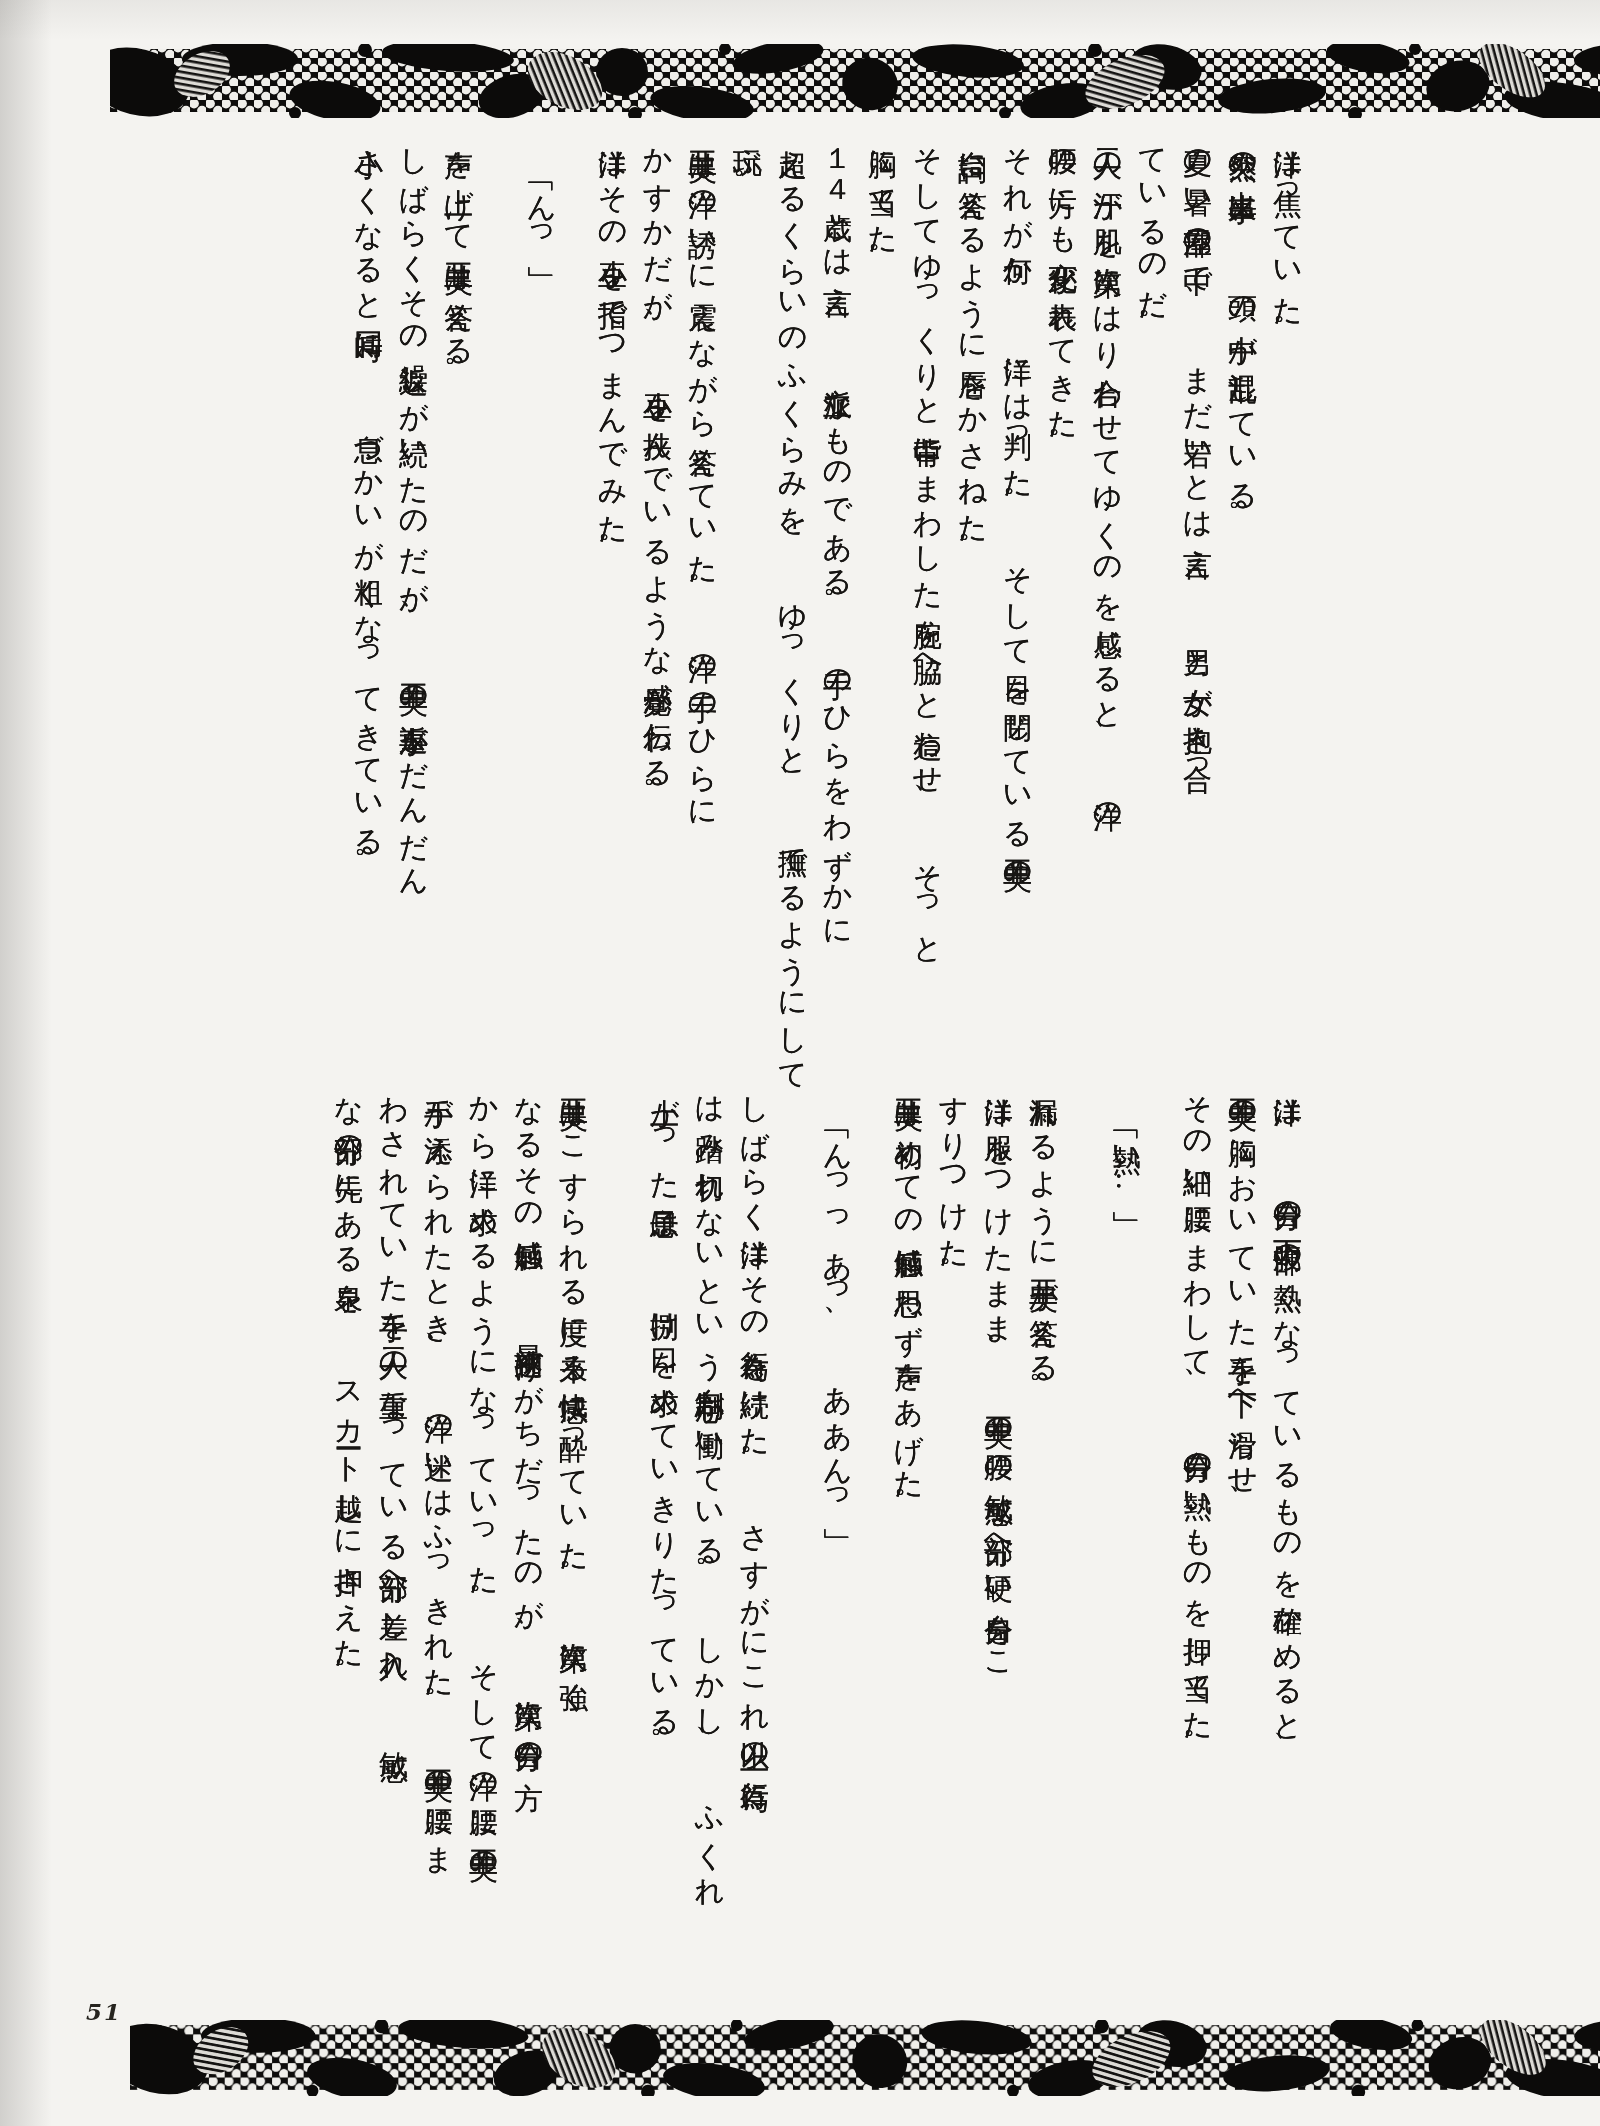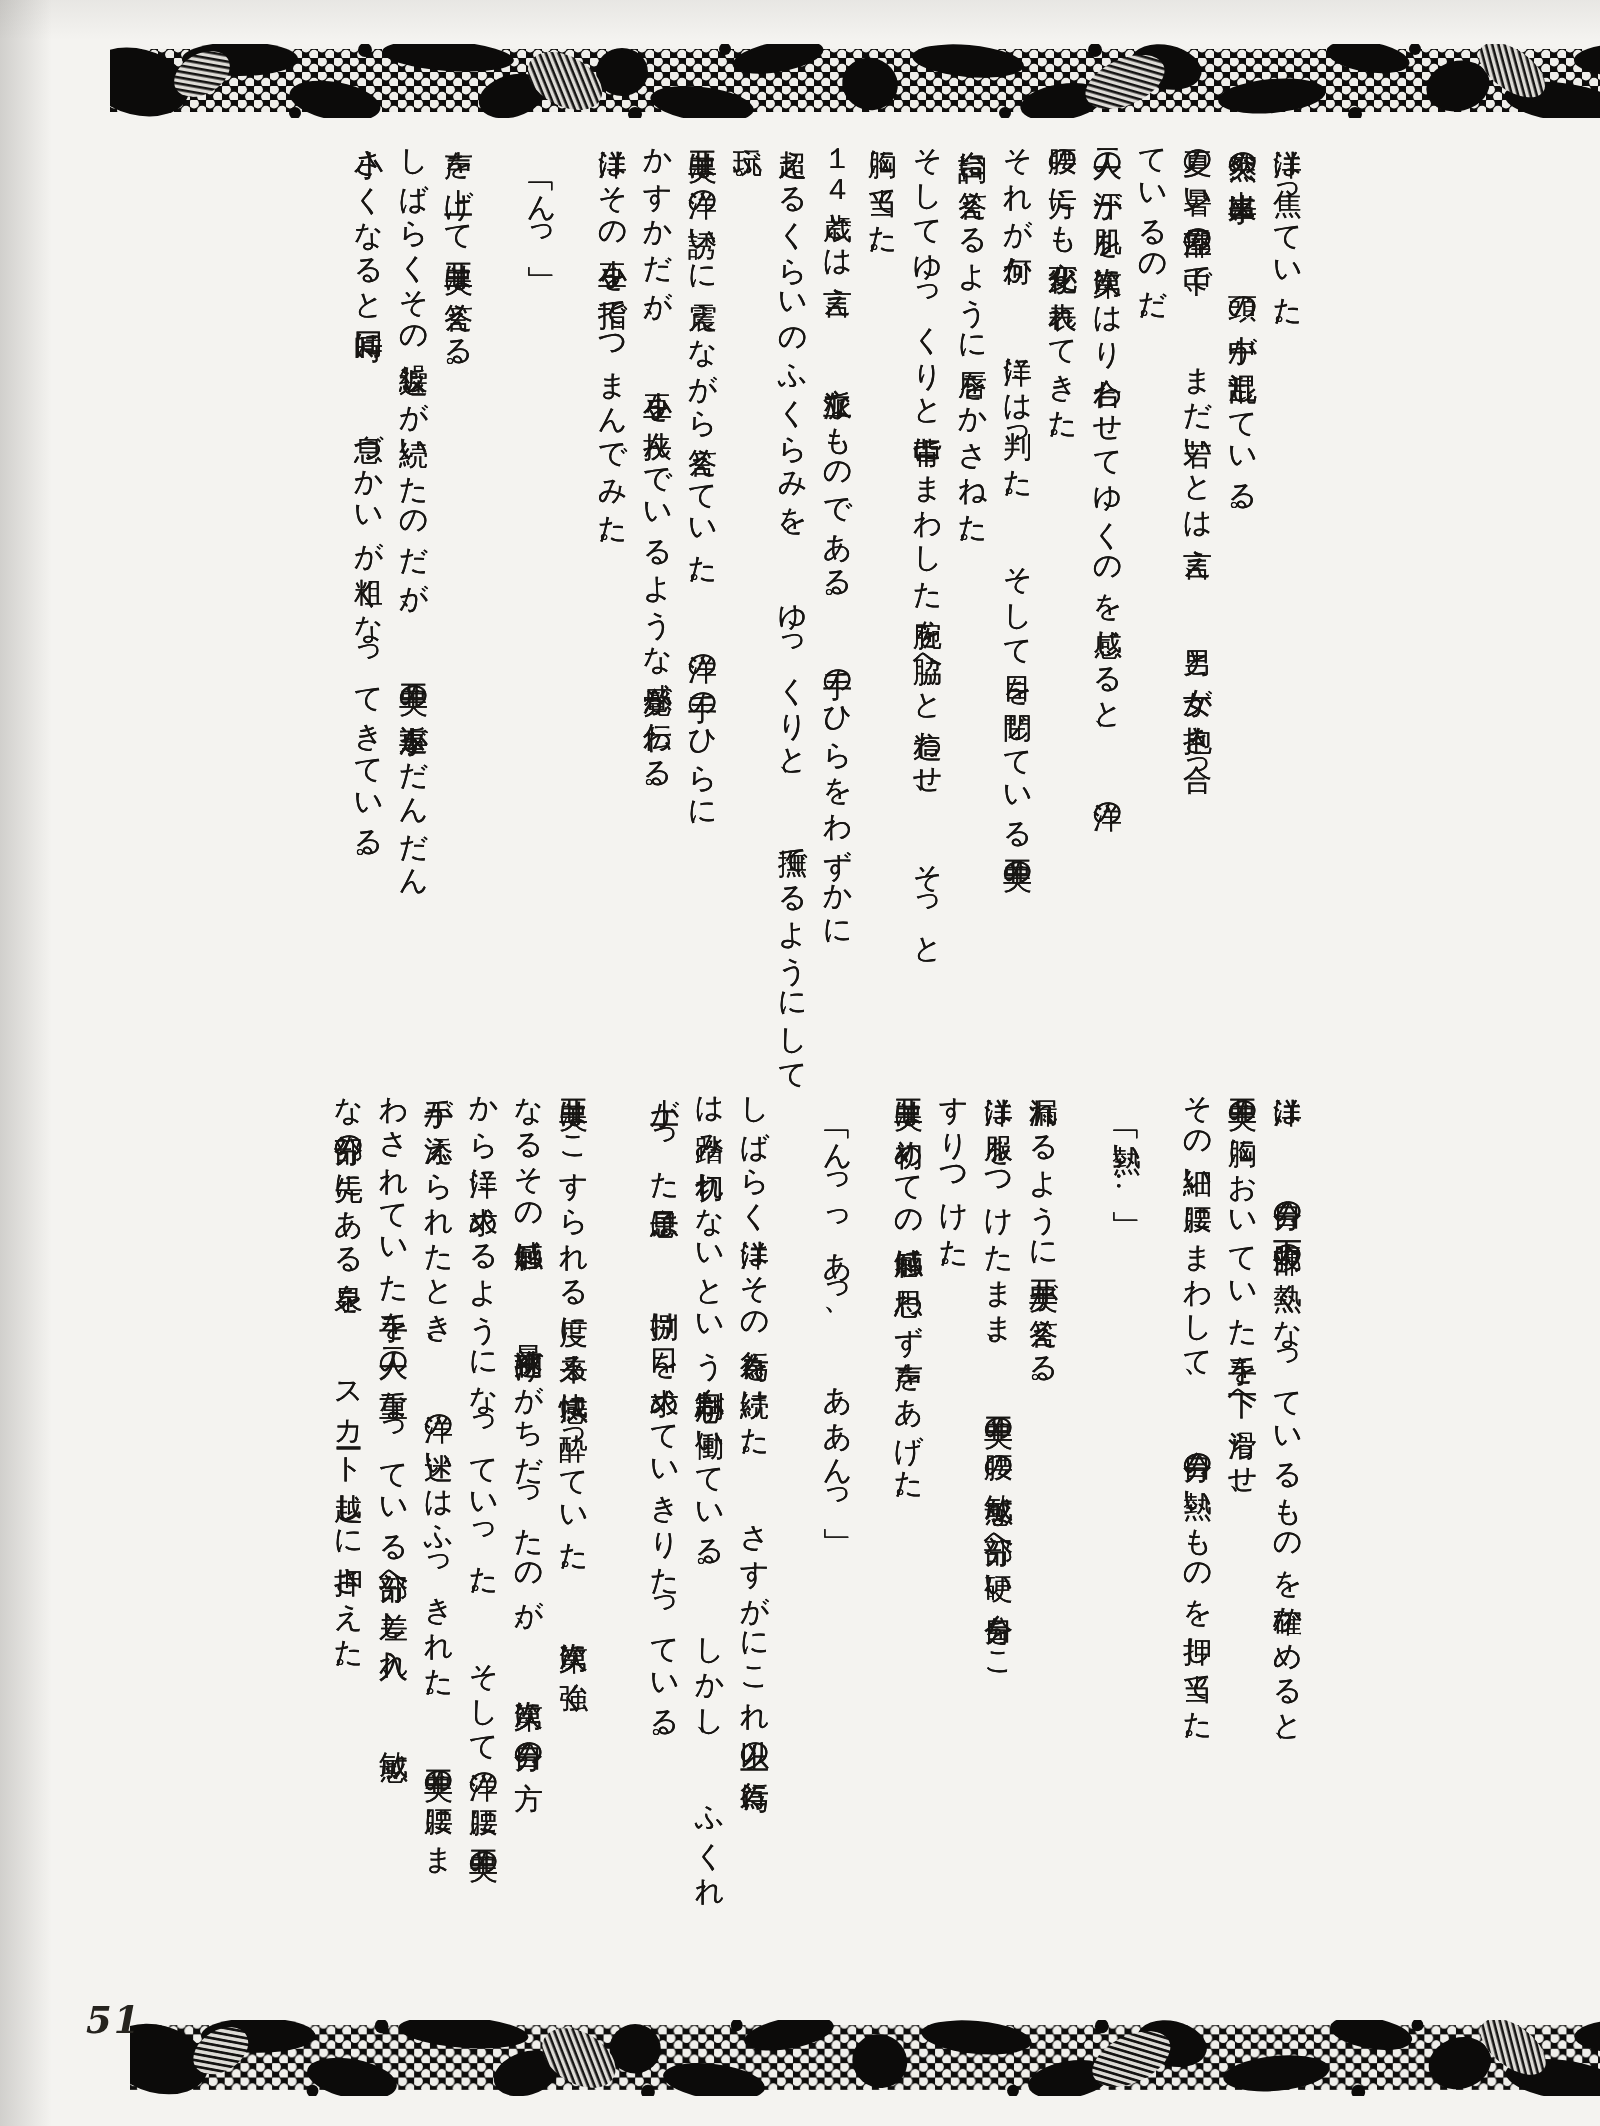--- a/index.html
+++ b/index.html
@@ -28,21 +28,21 @@
   .band-lower { top:1076px; height:944px; }
   .col { margin:0; line-height:45px; }
   .col.dlg { text-indent:1.55em; margin-block-start:26px; margin-block-end:38px; }
   .col.br  { margin-block-start:46px; }
   .lace { position:absolute; z-index:2; }
   .lace-top    { left:110px; top:44px;   width:1490px; height:74px; }
   .lace-bottom { left:130px; top:2020px; width:1470px; height:76px; }
   .page-number {
     position:absolute; left:86px; top:1998px;
     font-family:"DejaVu Serif",serif; font-style:italic; font-weight:bold;
-    font-size:37px; color:#26241f; letter-spacing:2px; z-index:3;
+    font-size:23px; color:#26241f; letter-spacing:2px; z-index:3;
   }
 </style>
 </head>
 <body>
 
 <div class="page">
 
   <svg class="lace lace-top" viewBox="0 0 1490 74" preserveAspectRatio="none" aria-hidden="true">
     <defs>
       <pattern id="mesh" width="16" height="14" patternUnits="userSpaceOnUse">

